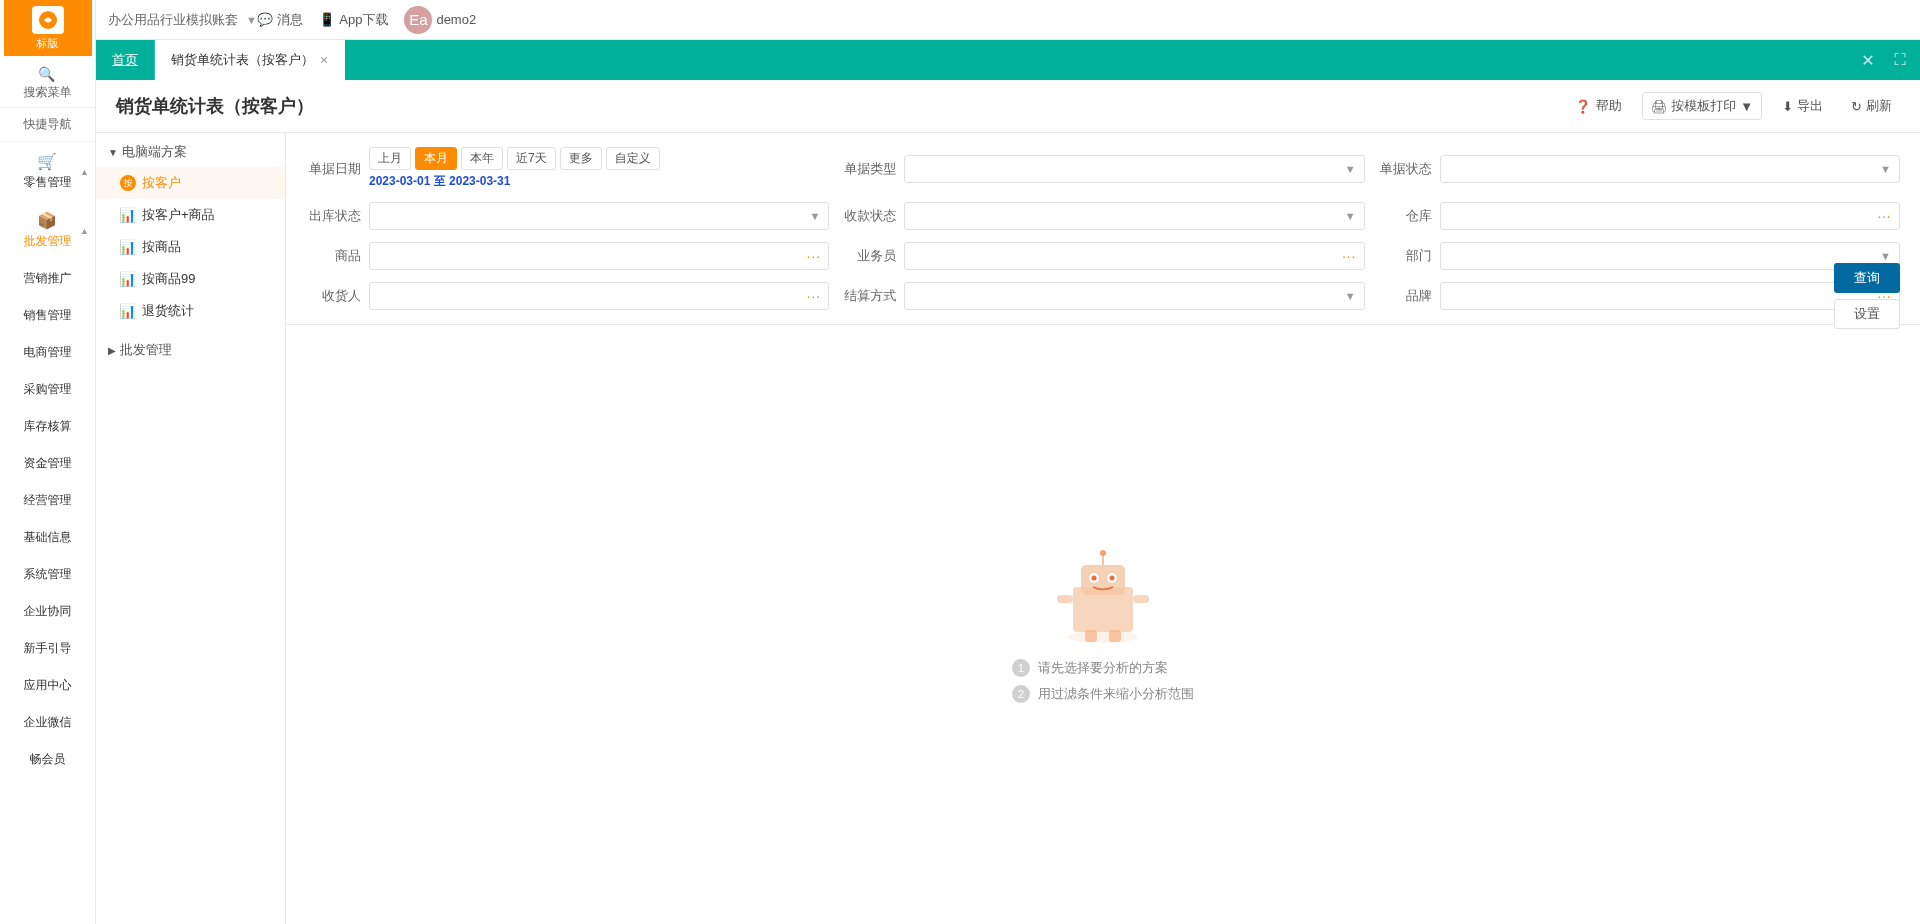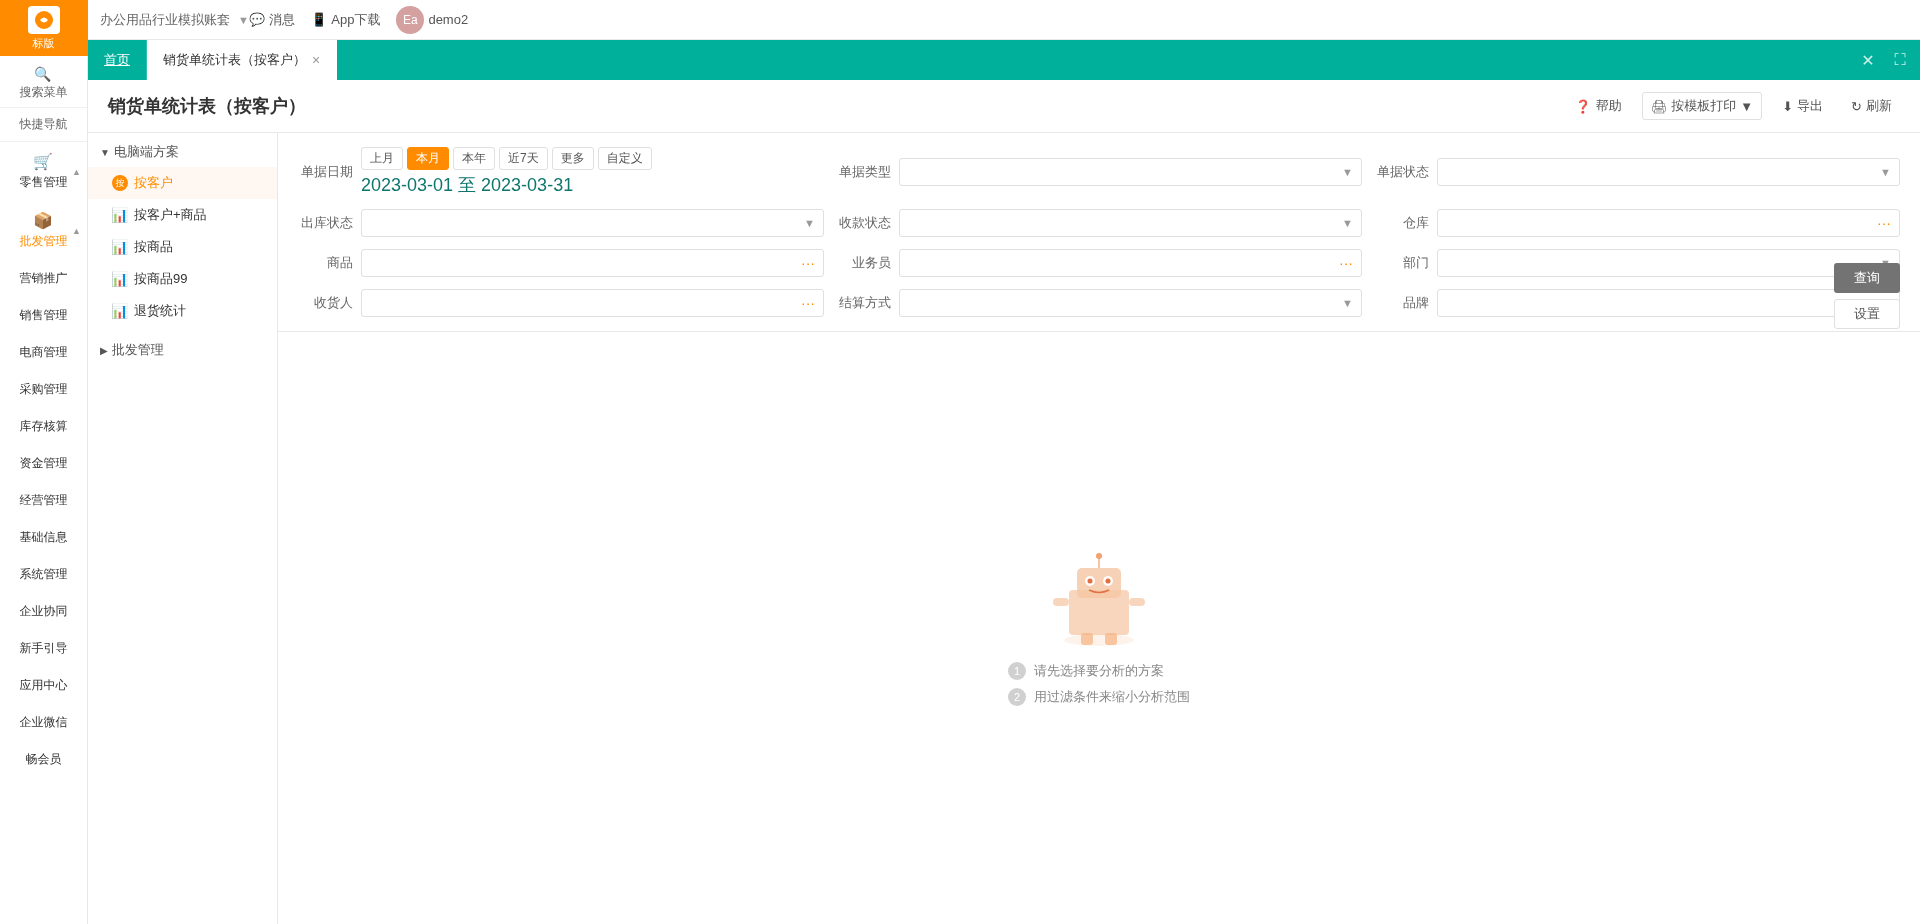--- a/index.html
+++ b/index.html
@@ -1,20 +1,20 @@
 <!DOCTYPE html>
 <html><head>
   <meta charset="utf-8">
   <style>
     * { box-sizing: border-box; margin: 0; padding: 0; }
     body { font-family: 'Microsoft YaHei', Arial, sans-serif; font-size: 13px; background: #f5f5f5; color: #333; display: flex; height: 924px; overflow: hidden; }
 
     
     .sidebar {
-      width: 88px;
+      width: 96px;
       background: #fff;
       border-right: 1px solid #e8e8e8;
       display: flex;
       flex-direction: column;
       align-items: center;
       flex-shrink: 0;
     }
     .sidebar-logo {
       width: 88px;
       height: 56px;
@@ -106,21 +106,21 @@
       font-size: 13px;
     }
     .header-right .user-avatar {
       width: 28px;
       height: 28px;
       border-radius: 50%;
       background: #d4a0a0;
       display: flex;
       align-items: center;
       justify-content: center;
-      font-size: 12px;
+      font-size: 15px;
       color: #fff;
       overflow: hidden;
     }
     .header-right .hdr-btn {
       display: flex;
       align-items: center;
       gap: 4px;
       cursor: pointer;
       color: #555;
     }
@@ -304,22 +304,23 @@
       cursor: pointer;
       color: #555;
       background: #fff;
     }
     .date-btn.active {
       background: #ff8c00;
       border-color: #ff8c00;
       color: #fff;
     }
     .date-range {
-      color: #0f766e;
-      font-size: 18px;
+      color: #1d4ed8;
+      font-size: 12px;
+      font-weight: bold;
     }
     .filter-dots {
       color: #ff8c00;
       font-size: 14px;
       cursor: pointer;
     }
     .filter-arrow { color: #999; font-size: 11px; }
     .filter-section {
       display: grid;
       grid-template-columns: 1fr 1fr 1fr;
@@ -363,21 +364,21 @@
     
     .action-row {
       position: absolute;
       right: 20px;
       top: 130px;
       display: flex;
       flex-direction: column;
       gap: 6px;
     }
     .btn-query {
-      background: #737373;
+      background: #0369a1;
       color: #fff;
       border: none;
       border-radius: 3px;
       padding: 6px 20px;
       font-size: 13px;
       cursor: pointer;
     }
     .btn-settings {
       background: #fff;
       color: #555;

